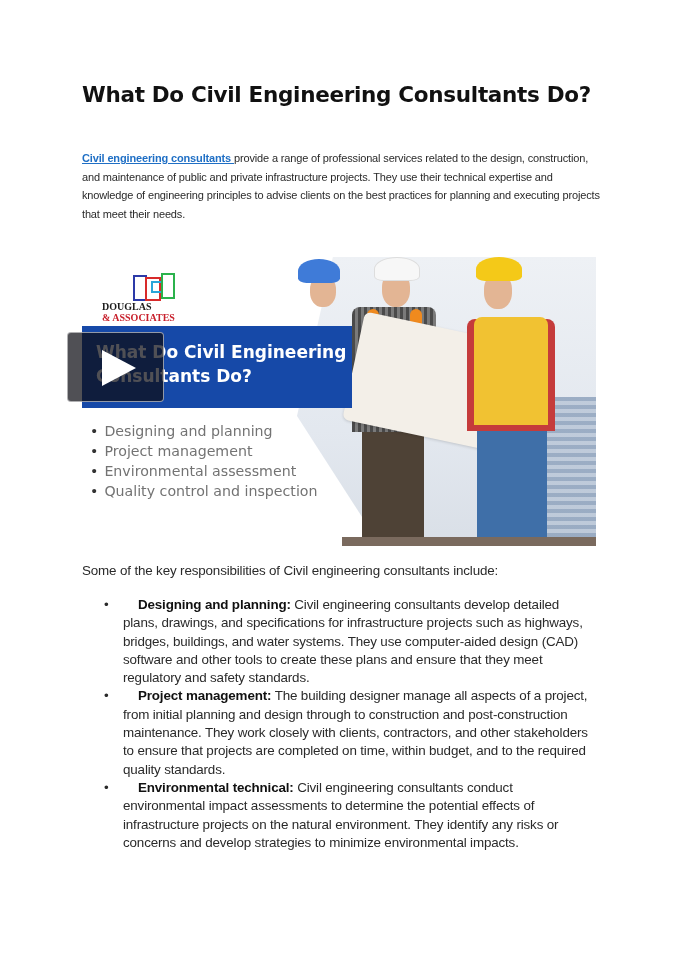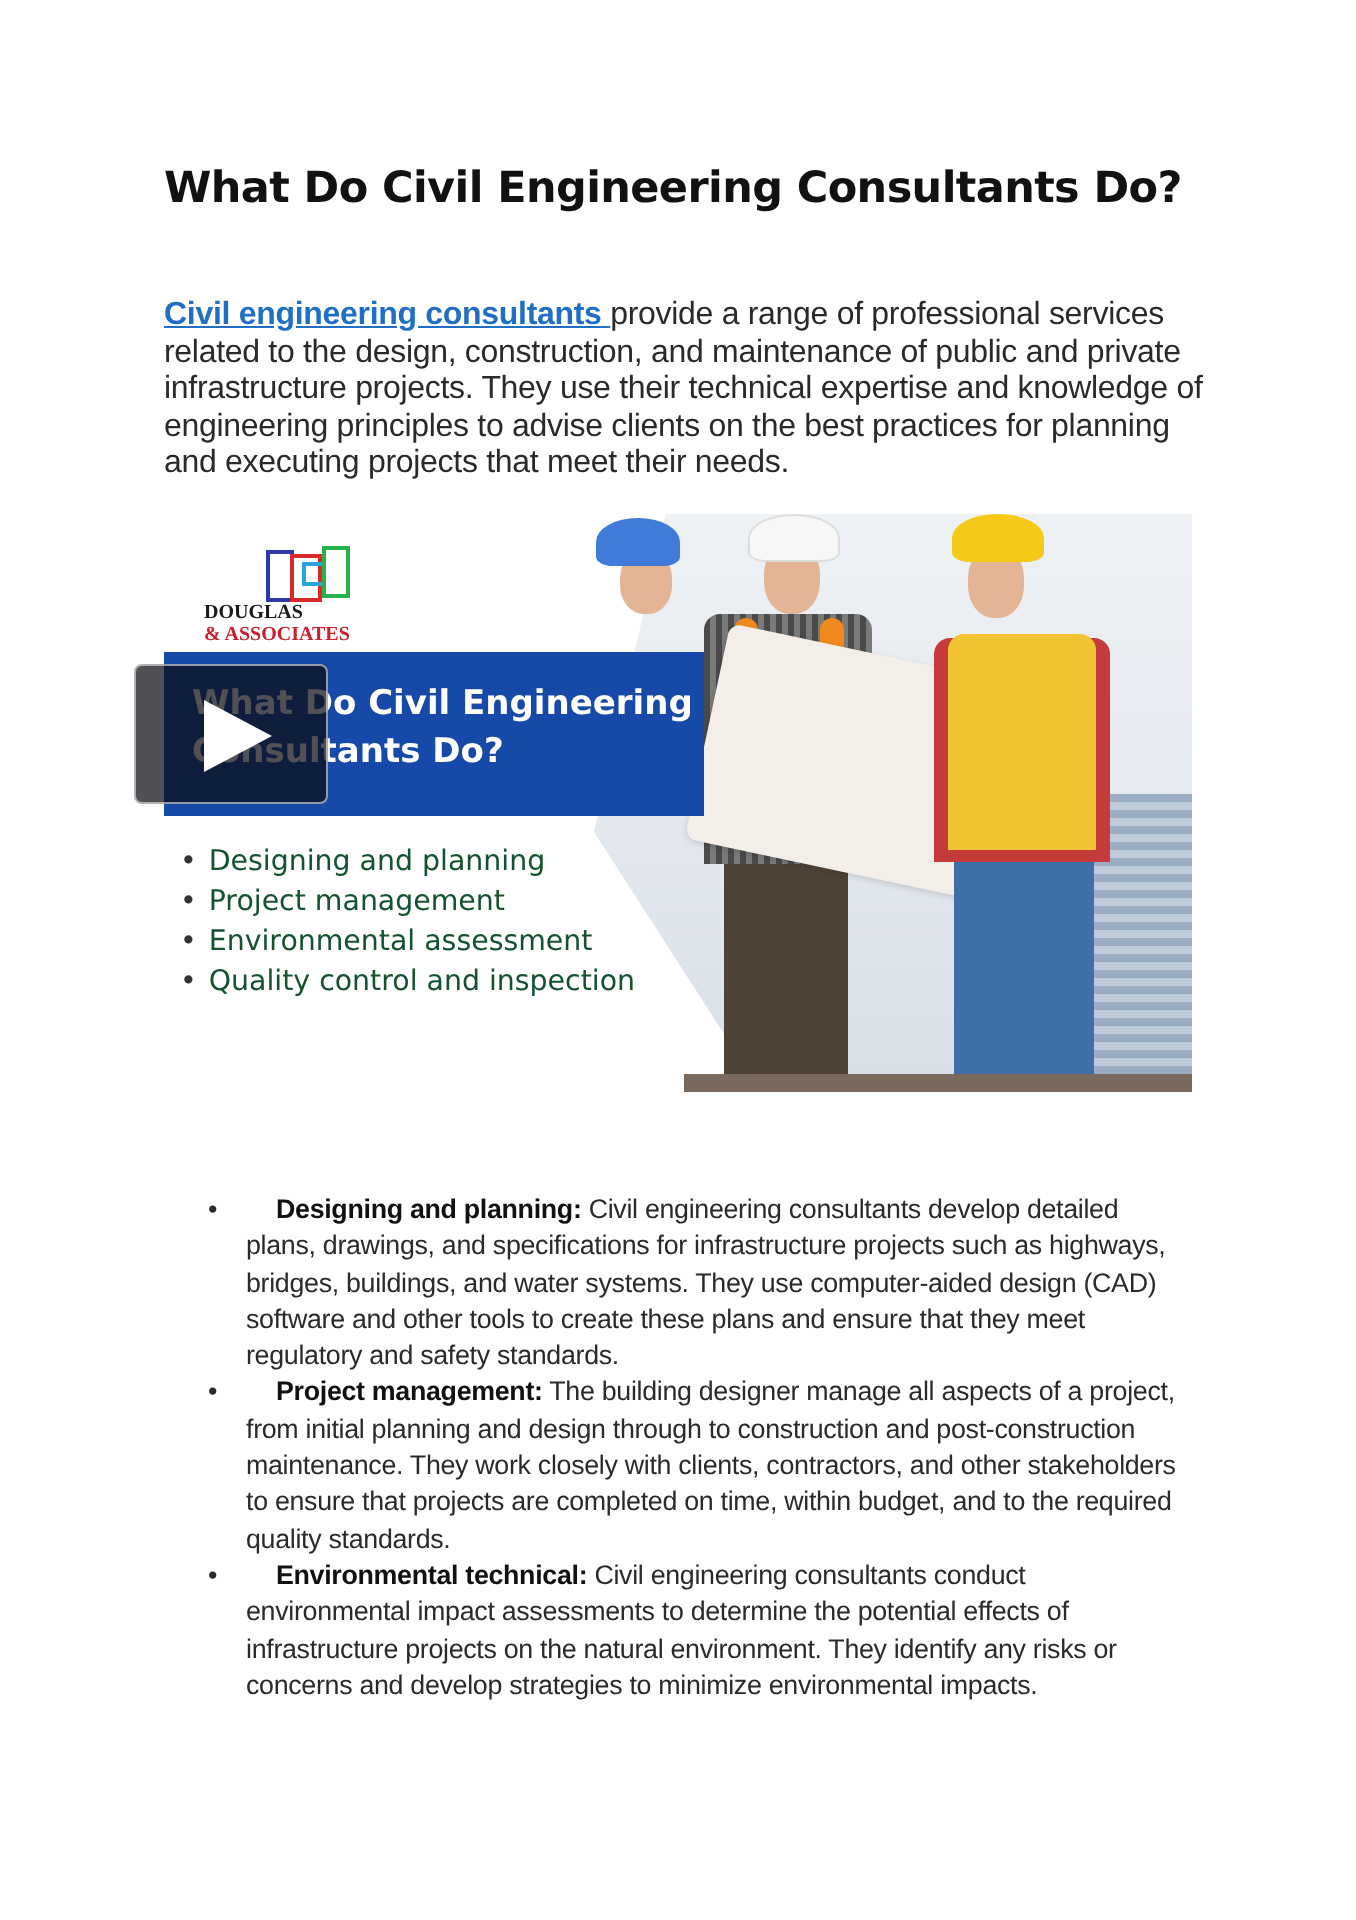--- a/index.html
+++ b/index.html
@@ -5,21 +5,21 @@
   html, body { margin: 0; padding: 0; background: #ffffff; }
   body { width: 678px; height: 960px; position: relative; overflow: hidden;
          font-family: "Liberation Sans", "DejaVu Sans", sans-serif; color: #222; }
   .page { position: absolute; left: 0; top: 0; width: 678px; height: 960px; background: #fff; border-radius: 23px; }
 
   .title { position: absolute; left: 82px; top: 82px; margin: 0;
            font-family: "DejaVu Sans", sans-serif; font-weight: bold; font-size: 21.5px;
            color: #111; letter-spacing: -0.3px; white-space: nowrap; }
 
   .intro { position: absolute; left: 82px; top: 149px; width: 520px; margin: 0;
-           font-size: 16px; line-height: 18.5px; color: #2a2a2a; letter-spacing: -0.15px; }
+           font-size: 11px; line-height: 18.5px; color: #2a2a2a; letter-spacing: -0.15px; }
   .intro a { color: #1f6fc5; font-weight: bold; text-decoration: underline; }
 
   
   .promo { position: absolute; left: 82px; top: 257px; width: 514px; height: 289px;
            background: #ffffff; overflow: hidden; }
   .promo .photo { position: absolute; left: 215px; top: 0; width: 299px; height: 289px;
            background: linear-gradient(180deg, #eef1f5 0%, #e3e8ef 60%, #d9dfe7 100%);
            clip-path: polygon(12% 0, 100% 0, 100% 100%, 28% 100%, 0 55%); }
   .promo .building { position: absolute; left: 450px; top: 140px; width: 64px; height: 140px;
            background: repeating-linear-gradient(180deg, #8fa3bd 0 4px, #b9c6d7 4px 8px); opacity: .85; }
@@ -39,21 +39,21 @@
   .logo-text { margin-left: 8px; font-family: "Liberation Serif", serif; font-weight: bold;
                font-size: 10px; line-height: 11px; }
   .logo-text .l1 { color: #1b1b1b; }
   .logo-text .l2 { color: #c8202c; }
 
   .banner { position: absolute; left: 0; top: 69px; width: 270px; height: 82px; background: #1649a8; }
   .banner-text { position: absolute; left: 14px; top: 14px; color: #ffffff;
                  font-family: "DejaVu Sans", sans-serif; font-weight: bold; font-size: 17px; line-height: 24px; }
 
   .promo-list { position: absolute; left: 8px; top: 164px; margin: 0; padding: 0; list-style: none;
-                font-family: "DejaVu Sans", sans-serif; font-size: 14.2px; line-height: 20px; color: #14532d; }
+                font-family: "DejaVu Sans", sans-serif; font-size: 14.2px; line-height: 20px; color: #737373; }
   .promo-list li::before { content: "\2022"; margin-right: 6px; color: #333; }
 
   .play { position: absolute; left: 67px; top: 332px; width: 97px; height: 70px;
           background: rgba(12, 12, 20, 0.72); border: 1px solid rgba(255,255,255,0.55);
           border-radius: 4px; cursor: pointer; box-sizing: border-box; }
   .play svg { position: absolute; left: 32px; top: 16px; }
 
   .subhead { position: absolute; left: 82px; top: 563px; margin: 0; font-size: 13.4px; color: #2a2a2a;
              letter-spacing: -0.15px; white-space: nowrap; }
 
@@ -127,20 +127,21 @@
       <li>Quality control and inspection</li>
     </ul>
   </div>
 
   <div class="play">
     <svg width="38" height="38" viewBox="0 0 38 38">
       <polygon points="2,1 36,19 2,37" fill="#ffffff"></polygon>
     </svg>
   </div>
 
+  <p class="subhead">Some of the key responsibilities of Civil engineering consultants include:</p>
 
   <ul class="resp">
     <li>
       <span class="bullet">•</span>
       <b>Designing and planning:</b><span> Civil engineering consultants develop detailed plans, drawings, and specifications for infrastructure projects such as highways, bridges, buildings, and water systems. They use computer-aided design (CAD) software and other tools to create these plans and ensure that they meet regulatory and safety standards.</span>
     </li>
     <li>
       <span class="bullet">•</span>
       <b>Project management:</b><span> The building designer manage all aspects of a project, from initial planning and design through to construction and post-construction maintenance. They work closely with clients, contractors, and other stakeholders to ensure that projects are completed on time, within budget, and to the required quality standards.</span>
     </li>

